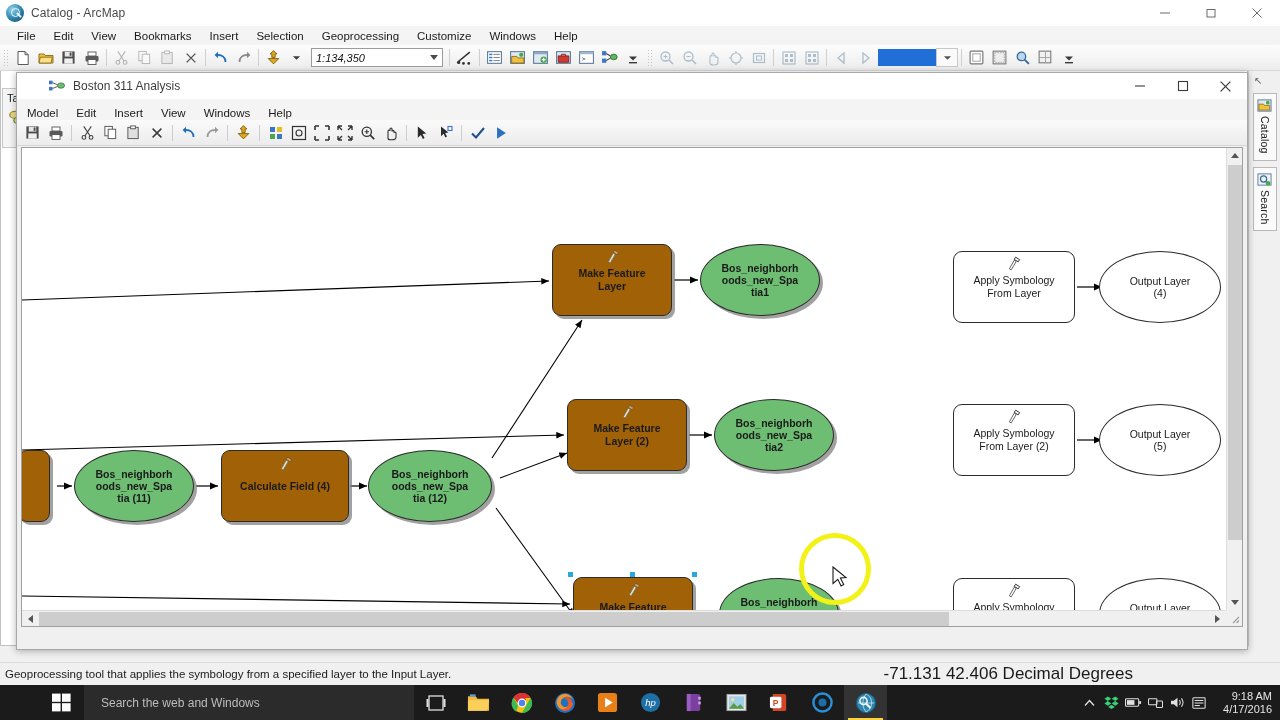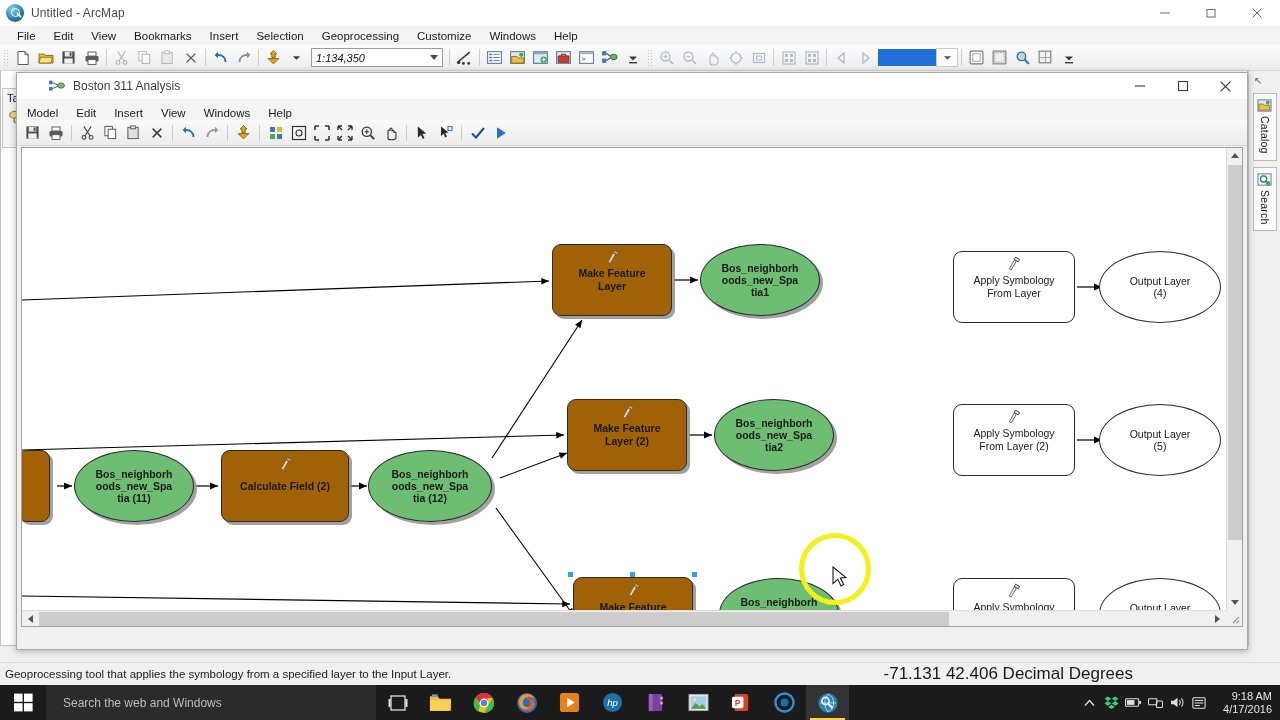--- a/index.html
+++ b/index.html
@@ -203,21 +203,21 @@
   }
   .sb-thumb { position: absolute; background: #cdcdcd; }
   .sb-corner {
     position: absolute; right: 0; bottom: 0; width: 16px; height: 16px;
     background: #f0f0f0;
   }
 
   
   #taskbar {
     position: absolute; left: 0; top: 685px; width: 1280px; height: 35px;
-    background: #1b1b1b; display: flex; align-items: center;
+    background: #1b1b1b; display: flex; align-items: center; padding-left: 38px;
   }
   #start-btn {
     width: 46px; height: 35px; display: flex; align-items: center; justify-content: center;
   }
   #search-box {
     width: 330px; height: 35px; background: #2b2b2b;
     display: flex; align-items: center; padding-left: 17px;
     color: #bdbdbd; font-size: 12px;
   }
   .tb-task {
@@ -274,21 +274,21 @@
   }
   #mouse-cursor { position: absolute; pointer-events: none; }
 </style>
 </head>
 <body>
 
 <div id="arcmap-window">
 
   <div id="arcmap-titlebar">
     <div class="app-glyph"></div>
-    <div id="arcmap-title-text">Untitled - ArcMap</div>
+    <div id="arcmap-title-text">Catalog - ArcMap</div>
     <div class="win-btns">
       <div class="win-btn">
         <svg width="12" height="12" viewBox="0 0 12 12">
             <line x1="1" y1="6" x2="11" y2="6" stroke="#6b6b6b" stroke-width="1"></line>
           </svg>
       </div>
       <div class="win-btn">
         <svg width="12" height="12" viewBox="0 0 12 12">
             <rect x="2" y="2.5" width="8" height="7.5" fill="none" stroke="#6b6b6b" stroke-width="1"></rect>
           </svg>
@@ -814,21 +814,21 @@
           <span style="white-space:pre-line">Bos_neighborh
 oods_new_Spa
 tia (11)</span>
         </div>
 
         <div class="tool-box" style="left:199px;top:302px;width:128px;height:72px;">
           <svg class="hammer" style="left:56px;top:5px;" viewBox="0 0 16 16">
             <path d="M9.6 1.2l4 2.4-1.4 2.2-4-2.4z" fill="#C9A06A" stroke="#6a4a20" stroke-width=".7"></path>
             <path d="M8.2 4.2L3.4 12.8l1.8 1.1 5-8.4z" fill="#E8E2D0" stroke="#6a6a5a" stroke-width=".7"></path>
           </svg>
-          <span style="white-space:pre-line">Calculate Field (2)</span>
+          <span style="white-space:pre-line">Calculate Field (4)</span>
         </div>
 
         <div class="data-ell" style="left:346px;top:302px;width:124px;height:72px;">
           <span style="white-space:pre-line">Bos_neighborh
 oods_new_Spa
 tia (12)</span>
         </div>
 
         <div class="tool-box" style="left:530px;top:96px;width:120px;height:72px;">
           <svg class="hammer" style="left:52px;top:4px;" viewBox="0 0 16 16">

